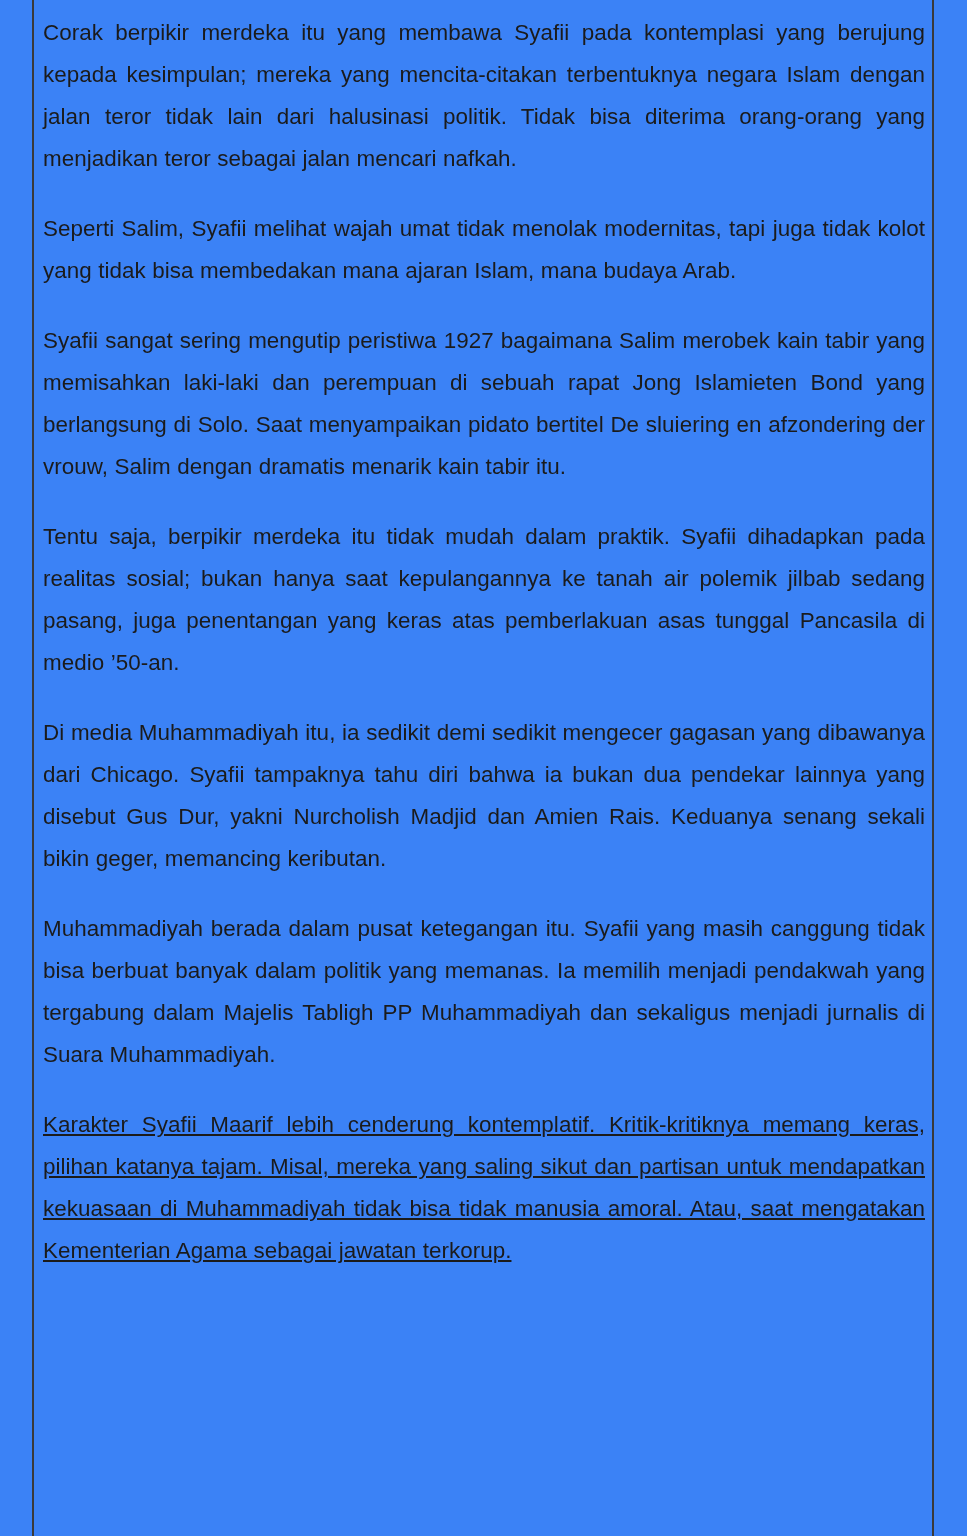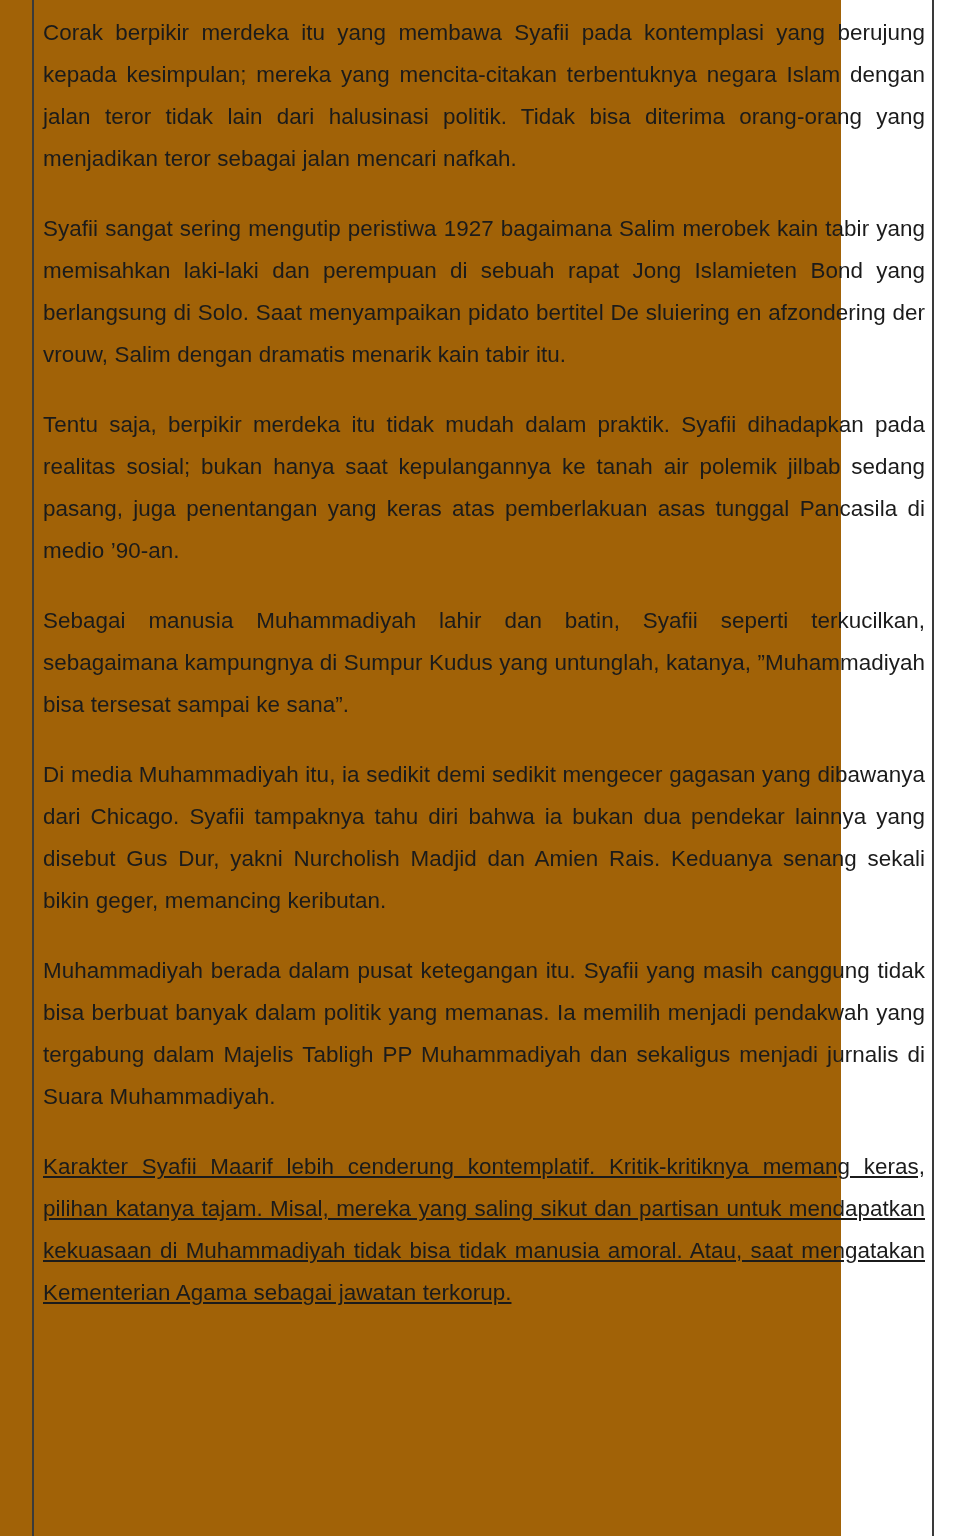--- a/index.html
+++ b/index.html
@@ -9,24 +9,24 @@
   }
   body {
     width: 967px;
     height: 1536px;
     font-family: "Liberation Sans", sans-serif;
     color: #1a1a1a;
     overflow: hidden;
   }
   .page {
     position: relative;
-    width: 841px;
+    width: 967px;
     height: 1536px;
     box-sizing: border-box;
-    background: #a16207;
+    background: #3b82f6;
   }
   .rule {
     position: absolute;
     top: 0;
     bottom: 0;
     width: 2px;
     background: #3a3a3a;
   }
   .rule-left  { left: 32px; }
   .rule-right { left: 932px; }
@@ -54,21 +54,21 @@
 </head>
 <body>
 
 <div class="page">
 
   <div class="rule rule-left"></div>
   <div class="rule rule-right"></div>
 
   <div class="text-column">
     <p class="para">Corak berpikir merdeka itu yang membawa Syafii pada kontemplasi yang berujung kepada kesimpulan; mereka yang mencita-citakan terbentuknya negara Islam dengan jalan teror tidak lain dari halusinasi politik. Tidak bisa diterima orang-orang yang menjadikan teror sebagai jalan mencari nafkah.</p>
+    <p class="para">Seperti Salim, Syafii melihat wajah umat tidak menolak modernitas, tapi juga tidak kolot yang tidak bisa membedakan mana ajaran Islam, mana budaya Arab.</p>
     <p class="para">Syafii sangat sering mengutip peristiwa 1927 bagaimana Salim merobek kain tabir yang memisahkan laki-laki dan perempuan di sebuah rapat Jong Islamieten Bond yang berlangsung di Solo. Saat menyampaikan pidato bertitel De sluiering en afzondering der vrouw, Salim dengan dramatis menarik kain tabir itu.</p>
-    <p class="para">Tentu saja, berpikir merdeka itu tidak mudah dalam praktik. Syafii dihadapkan pada realitas sosial; bukan hanya saat kepulangannya ke tanah air polemik jilbab sedang pasang, juga penentangan yang keras atas pemberlakuan asas tunggal Pancasila di medio ’90-an.</p>
-    <p class="para">Sebagai manusia Muhammadiyah lahir dan batin, Syafii seperti terkucilkan, sebagaimana kampungnya di Sumpur Kudus yang untunglah, katanya, ”Muhammadiyah bisa tersesat sampai ke sana”.</p>
+    <p class="para">Tentu saja, berpikir merdeka itu tidak mudah dalam praktik. Syafii dihadapkan pada realitas sosial; bukan hanya saat kepulangannya ke tanah air polemik jilbab sedang pasang, juga penentangan yang keras atas pemberlakuan asas tunggal Pancasila di medio ’50-an.</p>
     <p class="para">Di media Muhammadiyah itu, ia sedikit demi sedikit mengecer gagasan yang dibawanya dari Chicago. Syafii tampaknya tahu diri bahwa ia bukan dua pendekar lainnya yang disebut Gus Dur, yakni Nurcholish Madjid dan Amien Rais. Keduanya senang sekali bikin geger, memancing keributan.</p>
     <p class="para">Muhammadiyah berada dalam pusat ketegangan itu. Syafii yang masih canggung tidak bisa berbuat banyak dalam politik yang memanas. Ia memilih menjadi pendakwah yang tergabung dalam Majelis Tabligh PP Muhammadiyah dan sekaligus menjadi jurnalis di Suara Muhammadiyah.</p>
     <p class="para">Karakter Syafii Maarif lebih cenderung kontemplatif. Kritik-kritiknya memang keras, pilihan katanya tajam. Misal, mereka yang saling sikut dan partisan untuk mendapatkan kekuasaan di Muhammadiyah tidak bisa tidak manusia amoral. Atau, saat mengatakan Kementerian Agama sebagai jawatan terkorup.</p>
   </div>
 
 </div>
 
 </body></html>

